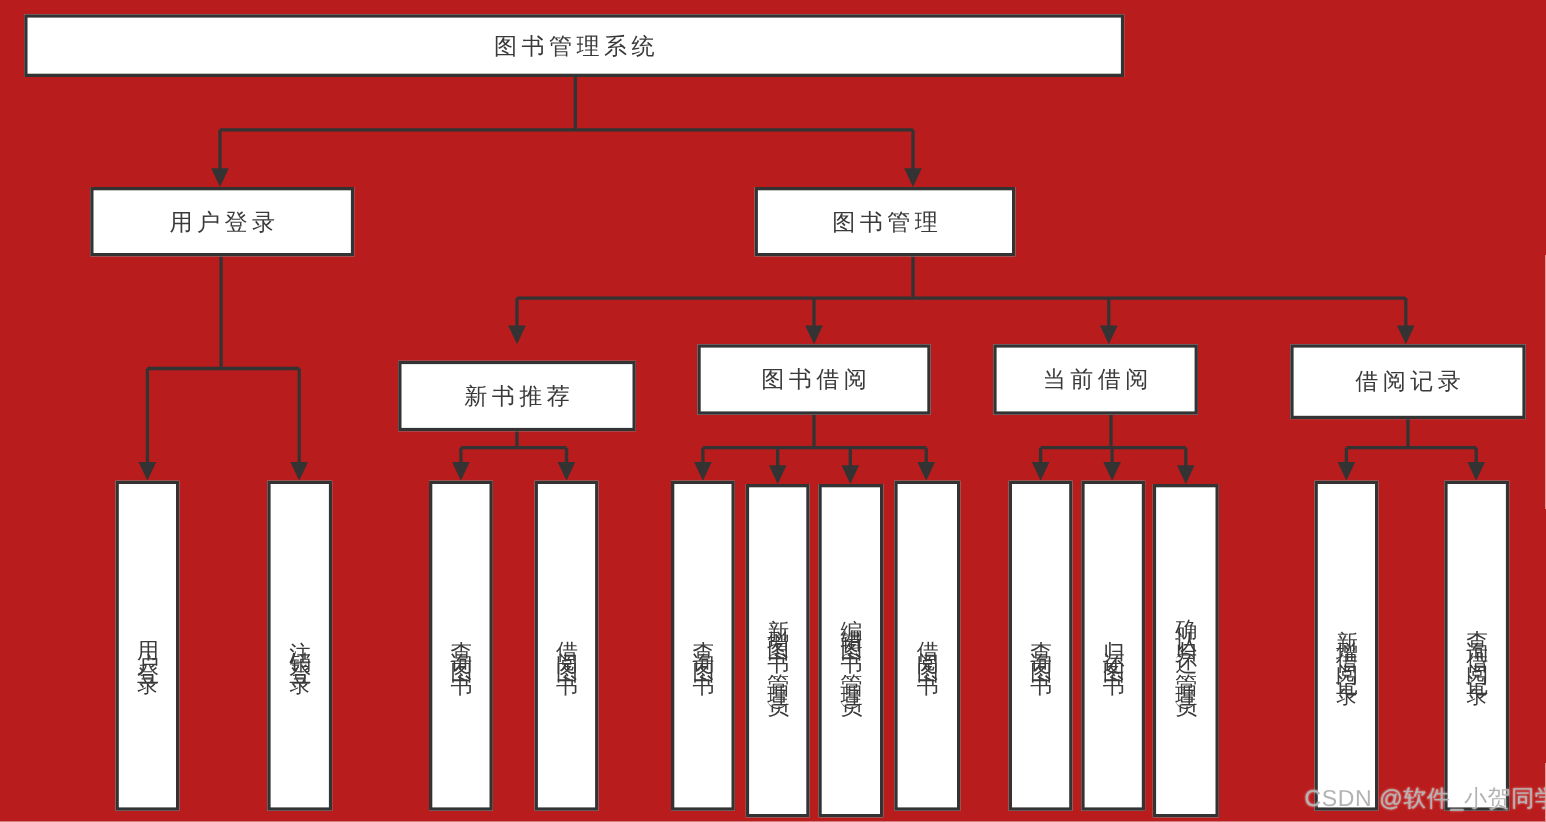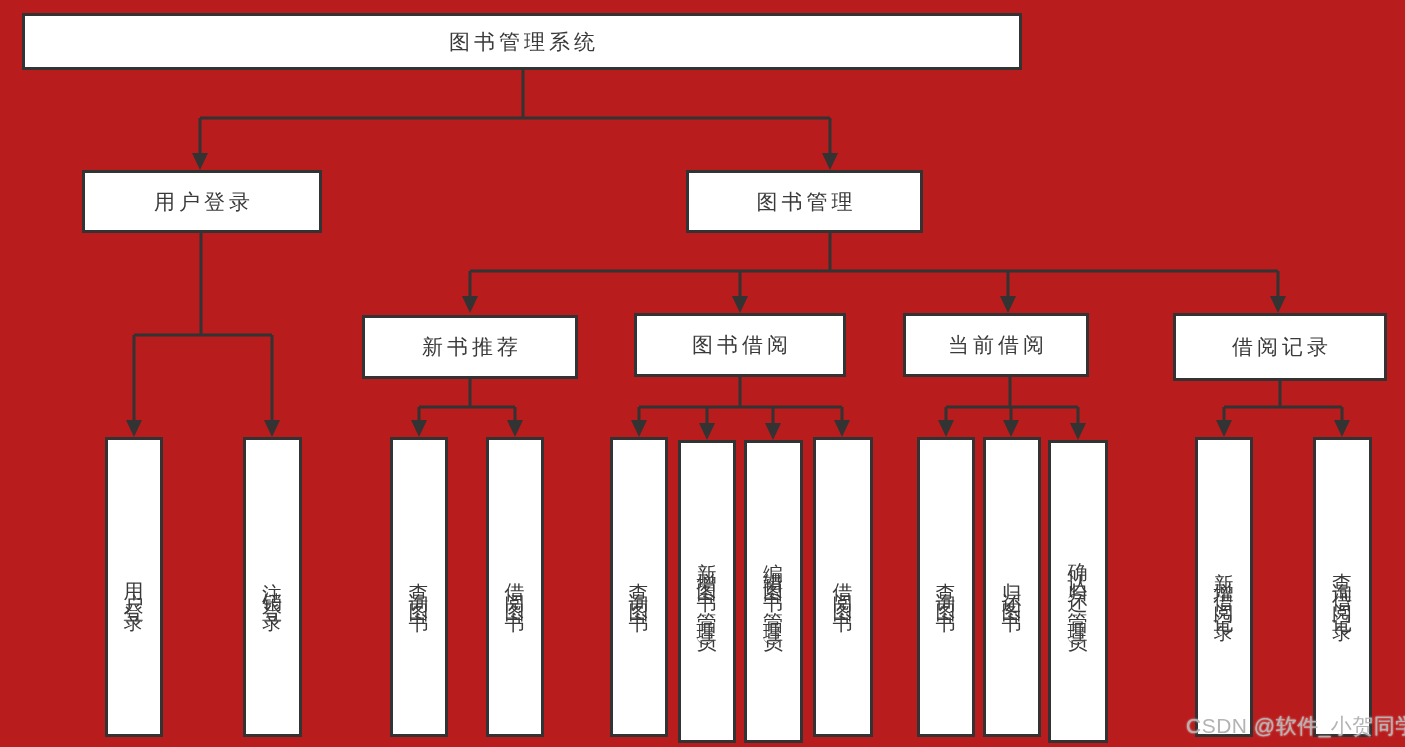--- a/index.html
+++ b/index.html
@@ -86,21 +86,21 @@
       M1070 423 L1086 423 L1078 440 Z
       M1216 420 L1232 420 L1224 437 Z
       M1334 420 L1350 420 L1342 437 Z"></path>
   </svg>
 
   <div class="node h" style="left:22px; top:13px; width:1000px; height:57px">图书管理系统</div>
 
   <div class="node h" style="left:82px; top:170px; width:240px; height:63px">用户登录</div>
   <div class="node h" style="left:686px; top:170px; width:237px; height:63px">图书管理</div>
 
-  <div class="node h" style="left:362px; top:315px; width:216px; height:64px">新书推荐</div>
+  <div class="node h" style="left:362px; top:328px; width:216px; height:64px">新书推荐</div>
   <div class="node h" style="left:634px; top:313px; width:212px; height:64px">图书借阅</div>
   <div class="node h" style="left:903px; top:313px; width:186px; height:64px">当前借阅</div>
   <div class="node h" style="left:1173px; top:313px; width:214px; height:68px">借阅记录</div>
 
   <div class="node v" style="left:105px; top:437px; width:58px; height:300px">
     <span class="vtext">用户登录</span>
   </div>
   <div class="node v" style="left:243px; top:437px; width:59px; height:300px">
     <span class="vtext">注销登录</span>
   </div>

